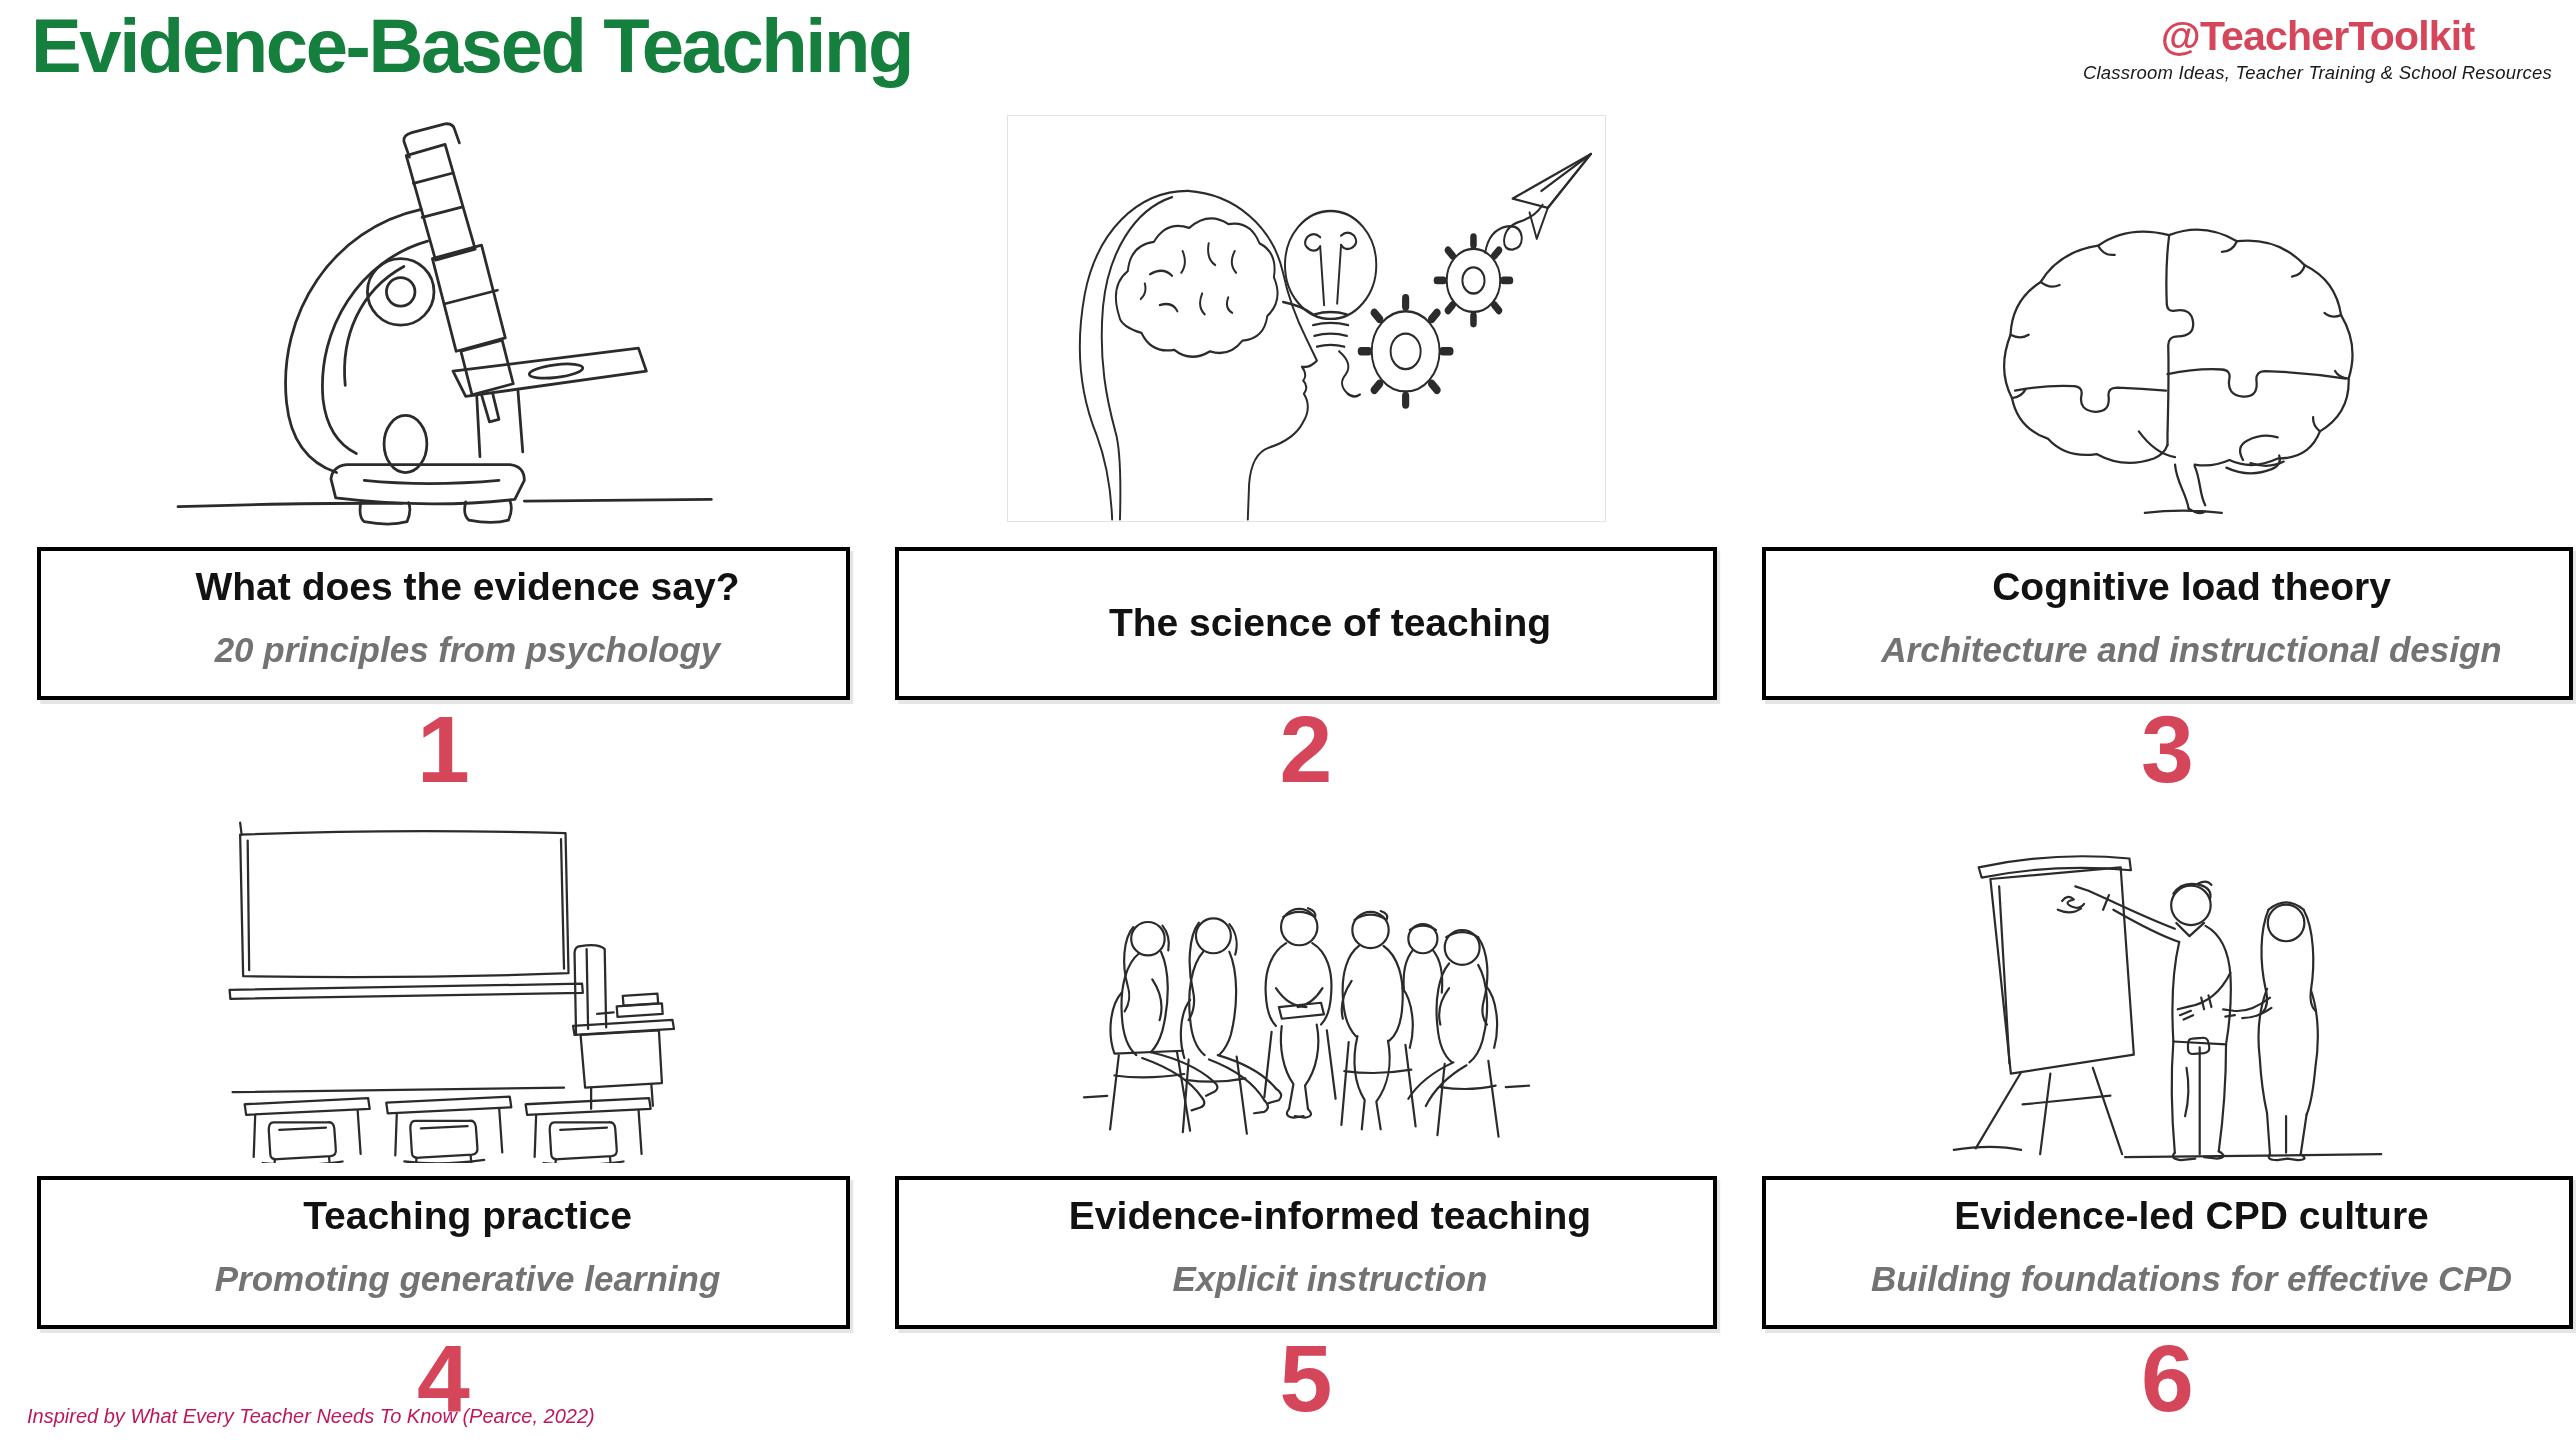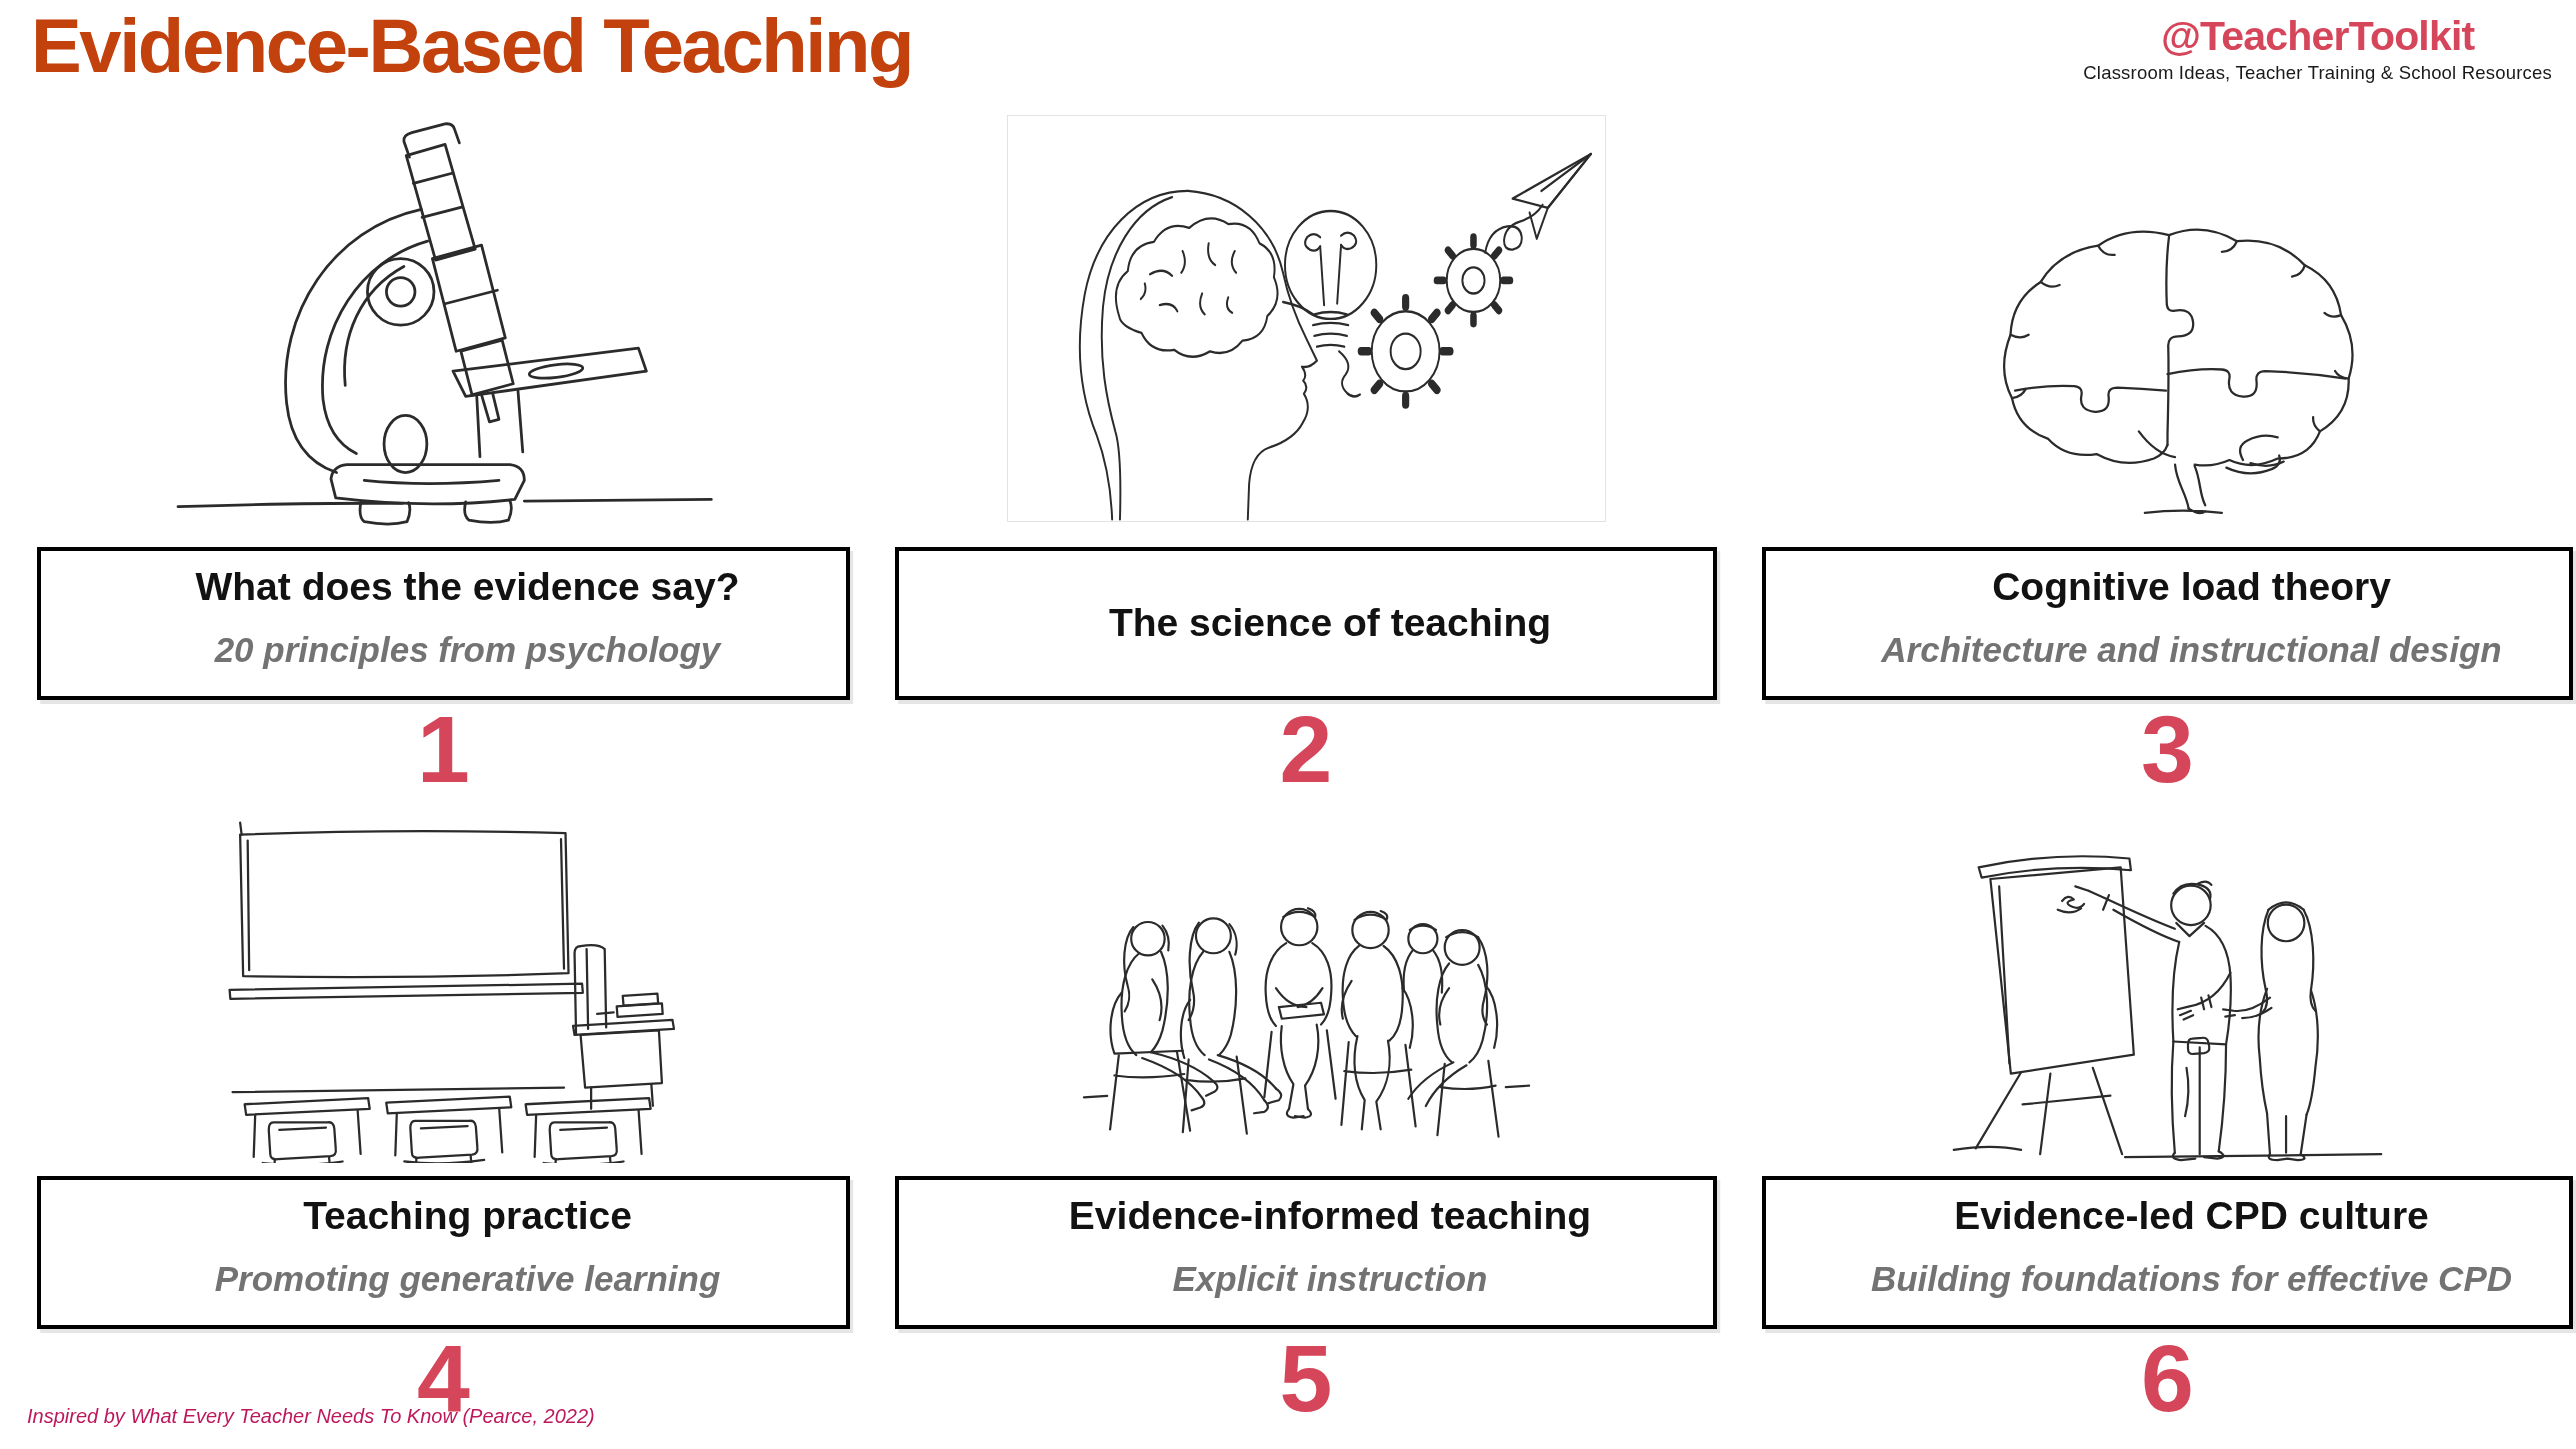--- a/index.html
+++ b/index.html
@@ -1,23 +1,23 @@
 <!DOCTYPE html>
 <html style="font-size:13px"><head>
 <meta charset="utf-8">
 <style>
   html,body{margin:0;padding:0;background:#fff;}
   #canvas{position:relative;width:2576px;height:1450px;background:#ffffff;overflow:hidden;
           font-family:"Liberation Sans", sans-serif;color:#111;}
   
   .page-title{position:absolute;left:31px;top:1.6px;font-size:76px;font-weight:800;
-              letter-spacing:-2.4px;color:#c2410c;margin:0;}
+              letter-spacing:-2.4px;color:#15803d;margin:0;}
   .brand{position:absolute;right:24px;top:16px;text-align:center;}
   .brand-handle{font-size:41px;font-weight:800;letter-spacing:-0.8px;color:#d6465a;line-height:1;}
-  .brand-tagline{font-size:18.5px;font-weight:500;color:#1a1a1a;margin-top:4.8px;letter-spacing:0.2px;}
+  .brand-tagline{font-size:18.5px;font-weight:500;color:#1a1a1a;margin-top:4.8px;letter-spacing:0.2px;font-style:italic;}
   
   .grid{position:absolute;top:103px;left:37px;display:grid;
         grid-template-columns:813px 822px 811px;column-gap:45px;}
   .illus{display:flex;justify-content:center;align-items:flex-end;}
   .r1{height:425px;} .r2{height:344px;}
   .pb24{padding-bottom:19.3px;} .pb14{padding-bottom:11.3px;} .pb12{padding-bottom:9.7px;} .pb16{padding-bottom:13px;}
   .frame{border:0.8px solid #e3e3e3;width:597px;height:405px;margin-bottom:6.4px;
          display:flex;justify-content:center;align-items:flex-end;}
   .box{box-sizing:border-box;height:153px;border:4px solid #000;background:#fff;
        display:flex;flex-direction:column;justify-content:center;align-items:center;gap:9.7px;

